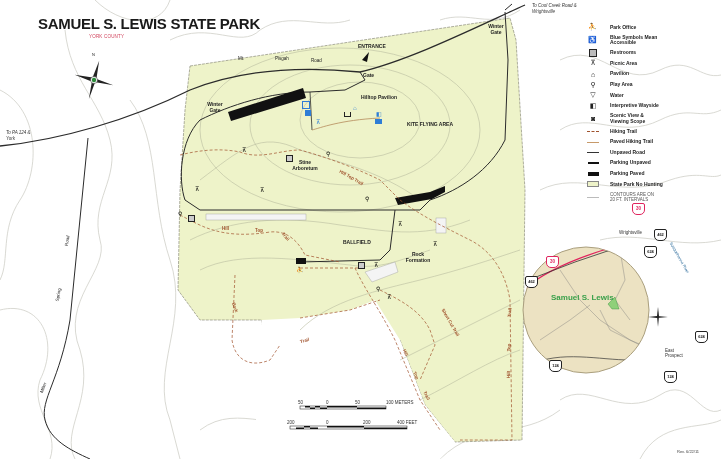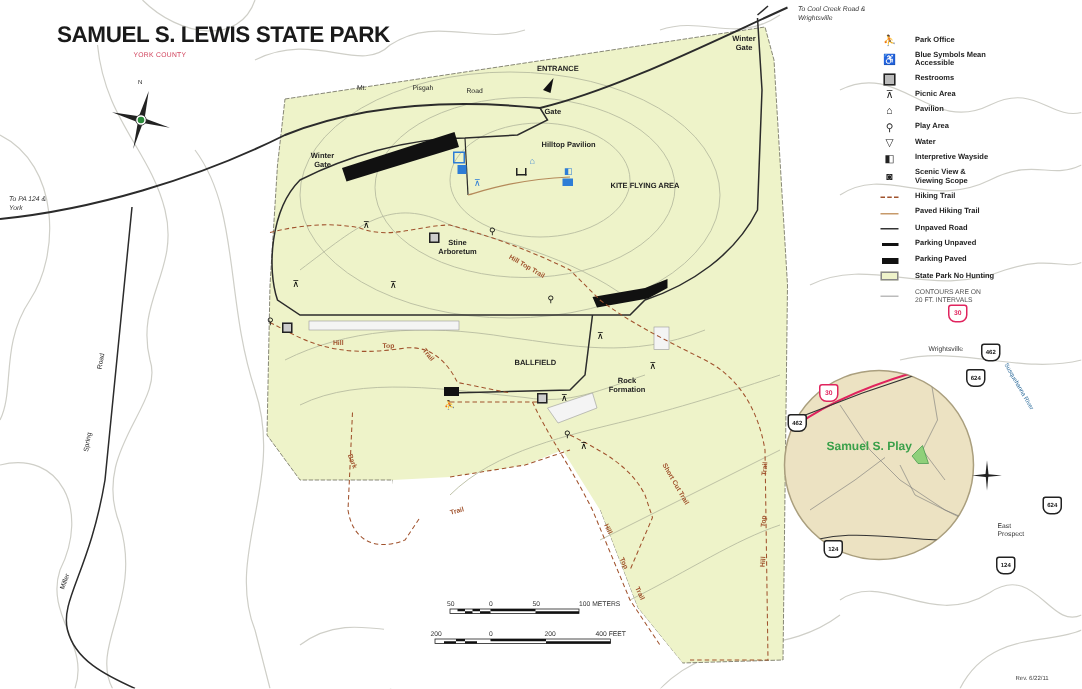--- a/index.html
+++ b/index.html
@@ -296,21 +296,21 @@
 <div class="us-shield" style="left:546px;top:256px;">30</div>
 <div class="shield" style="left:654px;top:229px;">462</div>
 <div class="shield" style="left:525px;top:276px;">462</div>
 <div class="shield" style="left:644px;top:246px;">624</div>
 <div class="shield" style="left:695px;top:331px;">624</div>
 <div class="shield" style="left:549px;top:360px;">124</div>
 <div class="shield" style="left:664px;top:371px;">124</div>
 <div class="inset-lbl" style="left:619px;top:230px;">Wrightsville</div>
 <div class="inset-lbl" style="left:665px;top:348px;width:18px;white-space:normal;line-height:5px;">East Prospect</div>
 <div class="inset-lbl" style="left:662px;top:255px;transform:rotate(60deg);color:#2a6a9a;font-size:4px;">Susquehanna River</div>
-<div class="inset-lbl" style="left:551px;top:293px;font-size:8px;font-weight:bold;color:#3aa04a;">Samuel S. Play</div>
+<div class="inset-lbl" style="left:551px;top:293px;font-size:8px;font-weight:bold;color:#3aa04a;">Samuel S. Lewis</div>
 
 <div class="scale-lbl" style="left:298px;top:400px;">50</div>
 <div class="scale-lbl" style="left:326px;top:400px;">0</div>
 <div class="scale-lbl" style="left:355px;top:400px;">50</div>
 <div class="scale-lbl" style="left:386px;top:400px;">100 METERS</div>
 <div class="scale-lbl" style="left:287px;top:420px;">200</div>
 <div class="scale-lbl" style="left:326px;top:420px;">0</div>
 <div class="scale-lbl" style="left:363px;top:420px;">200</div>
 <div class="scale-lbl" style="left:397px;top:420px;">400 FEET</div>
 

